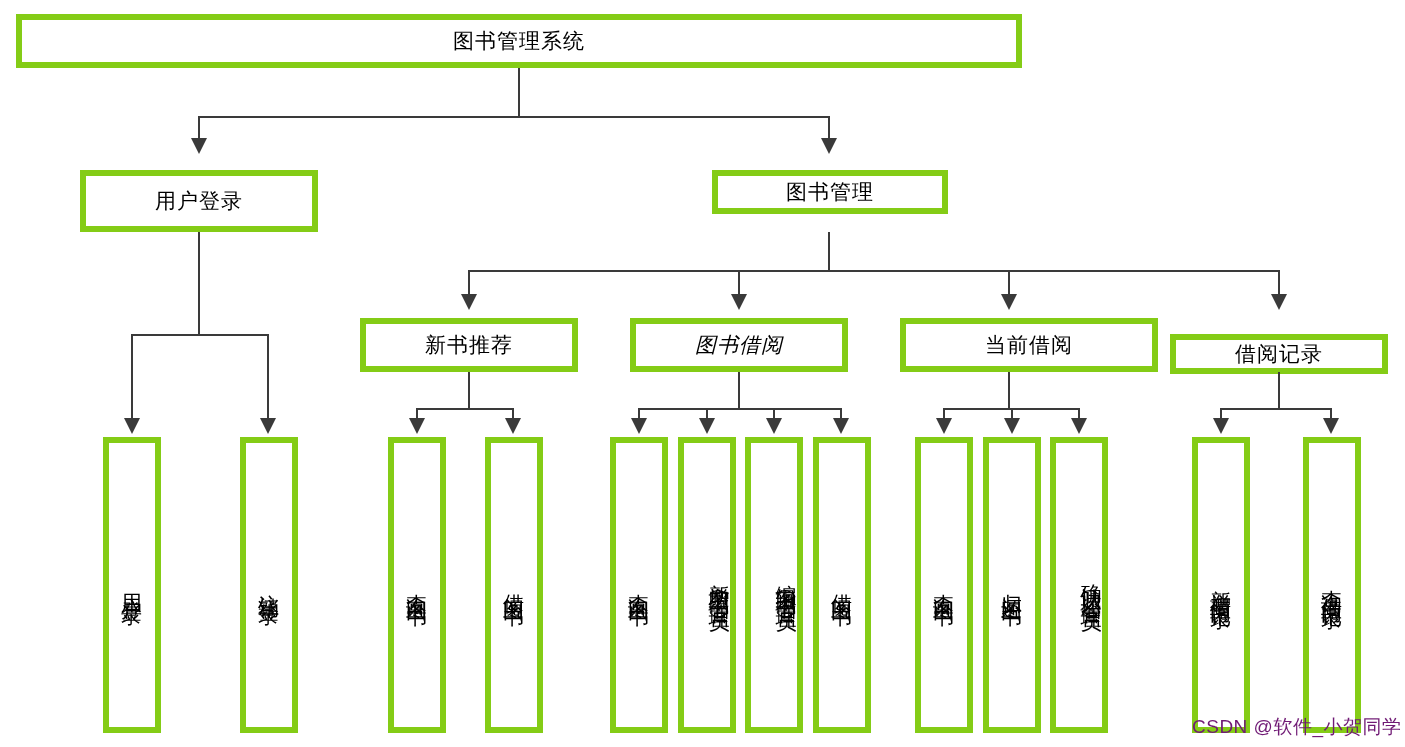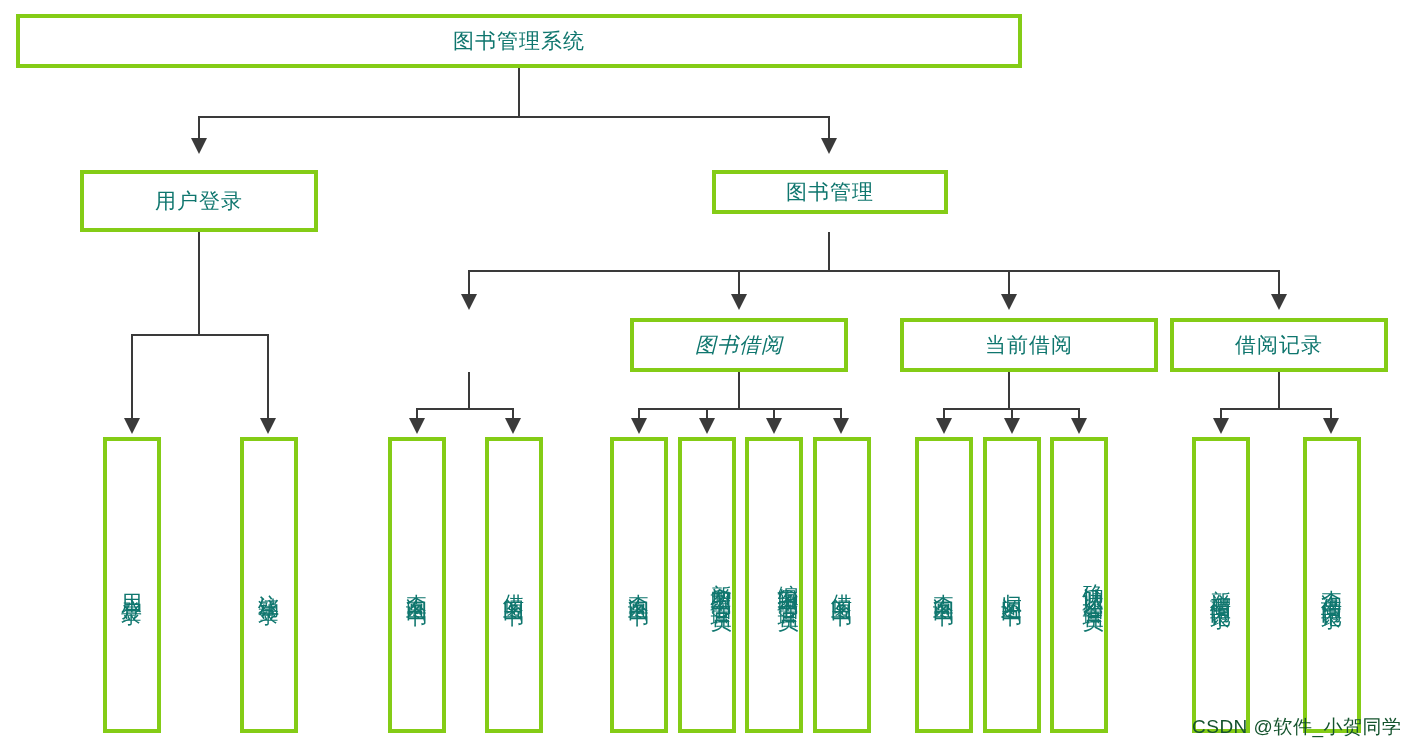--- a/index.html
+++ b/index.html
@@ -13,26 +13,26 @@
   #canvas {
     position: relative;
     width: 1405px;
     height: 747px;
     background: #ffffff;
     overflow: hidden;
   }
   .node {
     position: absolute;
     box-sizing: border-box;
-    border: 4px solid #84cc16;
+    border: 6px solid #84cc16;
     background: #ffffff;
     display: flex;
     align-items: center;
     justify-content: center;
-    color: #0f766e;
+    color: #000000;
   }
   .node.h {
     font-size: 21px;
     letter-spacing: 1px;
   }
   .node.v {
     writing-mode: vertical-rl;
     text-orientation: upright;
     font-size: 21px;
     letter-spacing: 4px;
@@ -57,21 +57,21 @@
   .arrow {
     position: absolute;
     width: 0;
     height: 0;
     border-left: 8px solid transparent;
     border-right: 8px solid transparent;
     border-top: 16px solid #3a3a3a;
   }
   .watermark {
     position: absolute;
-    color: #14532d;
+    color: #701a75;
     font-size: 19px;
     white-space: nowrap;
     letter-spacing: 0.5px;
   }
 </style>
 </head>
 <body>
 
 <div id="canvas">
 
@@ -108,27 +108,30 @@
 
   <div class="edge vline" style="left:468px; top:270px; width:2px; height:26px;"></div>
   <div class="arrow" style="left:461px; top:294px;"></div>
   <div class="edge vline" style="left:738px; top:270px; width:2px; height:26px;"></div>
   <div class="arrow" style="left:731px; top:294px;"></div>
   <div class="edge vline" style="left:1008px; top:270px; width:2px; height:26px;"></div>
   <div class="arrow" style="left:1001px; top:294px;"></div>
   <div class="edge vline" style="left:1278px; top:270px; width:2px; height:26px;"></div>
   <div class="arrow" style="left:1271px; top:294px;"></div>
 
+  <div class="node h" style="left:360px; top:318px; width:218px; height:54px;">
+    <span class="lbl">新书推荐</span>
+  </div>
   <div class="node h" style="left:630px; top:318px; width:218px; height:54px;font-style:italic;">
     <span class="lbl">图书借阅</span>
   </div>
   <div class="node h" style="left:900px; top:318px; width:258px; height:54px;">
     <span class="lbl">当前借阅</span>
   </div>
-  <div class="node h" style="left:1170px; top:318px; width:218px; height:54px;">
+  <div class="node h" style="left:1170px; top:334px; width:218px; height:40px;">
     <span class="lbl">借阅记录</span>
   </div>
 
   <div class="edge vline" style="left:468px; top:372px; width:2px; height:36px;"></div>
   <div class="edge hline" style="left:416px; top:408px; width:98px; height:2px;"></div>
   <div class="edge vline" style="left:416px; top:408px; width:2px; height:12px;"></div>
   <div class="arrow" style="left:409px; top:418px;"></div>
   <div class="edge vline" style="left:512px; top:408px; width:2px; height:12px;"></div>
   <div class="arrow" style="left:505px; top:418px;"></div>
 

